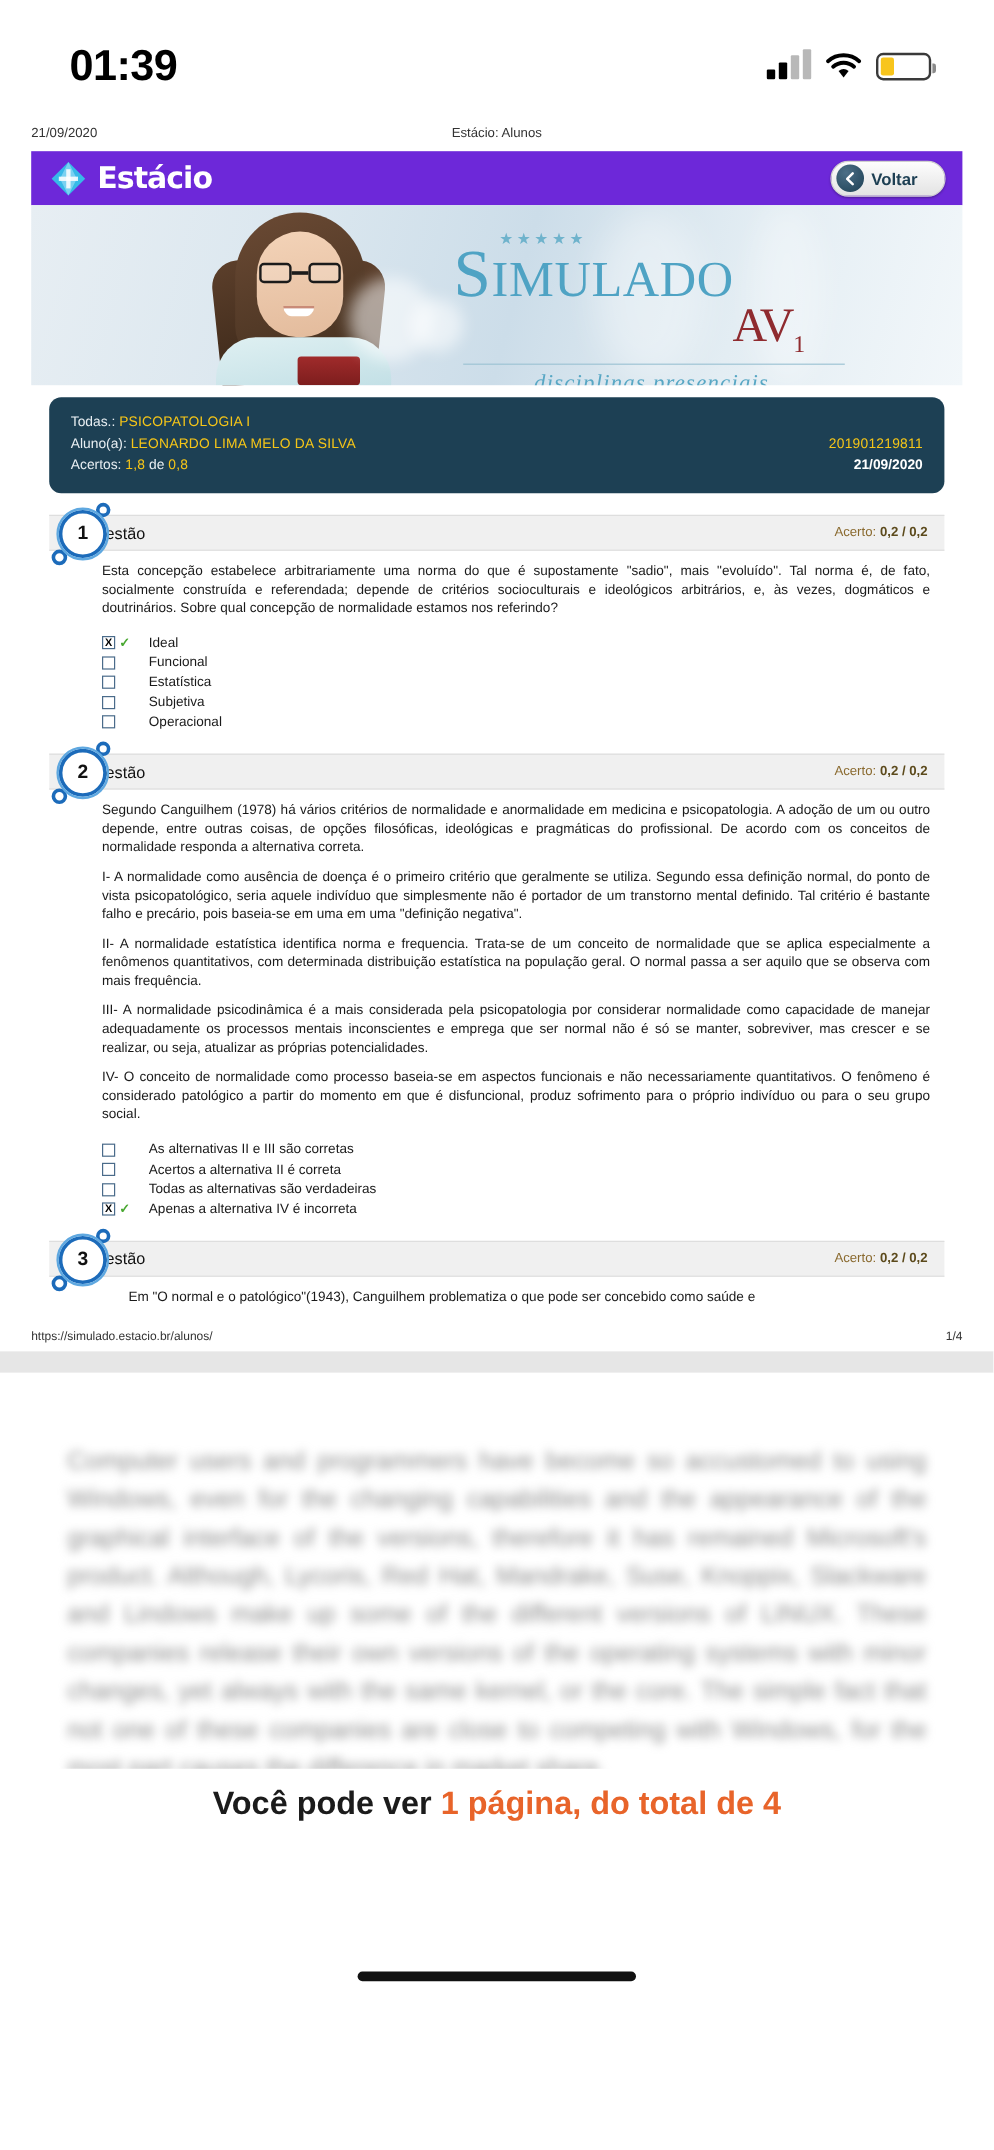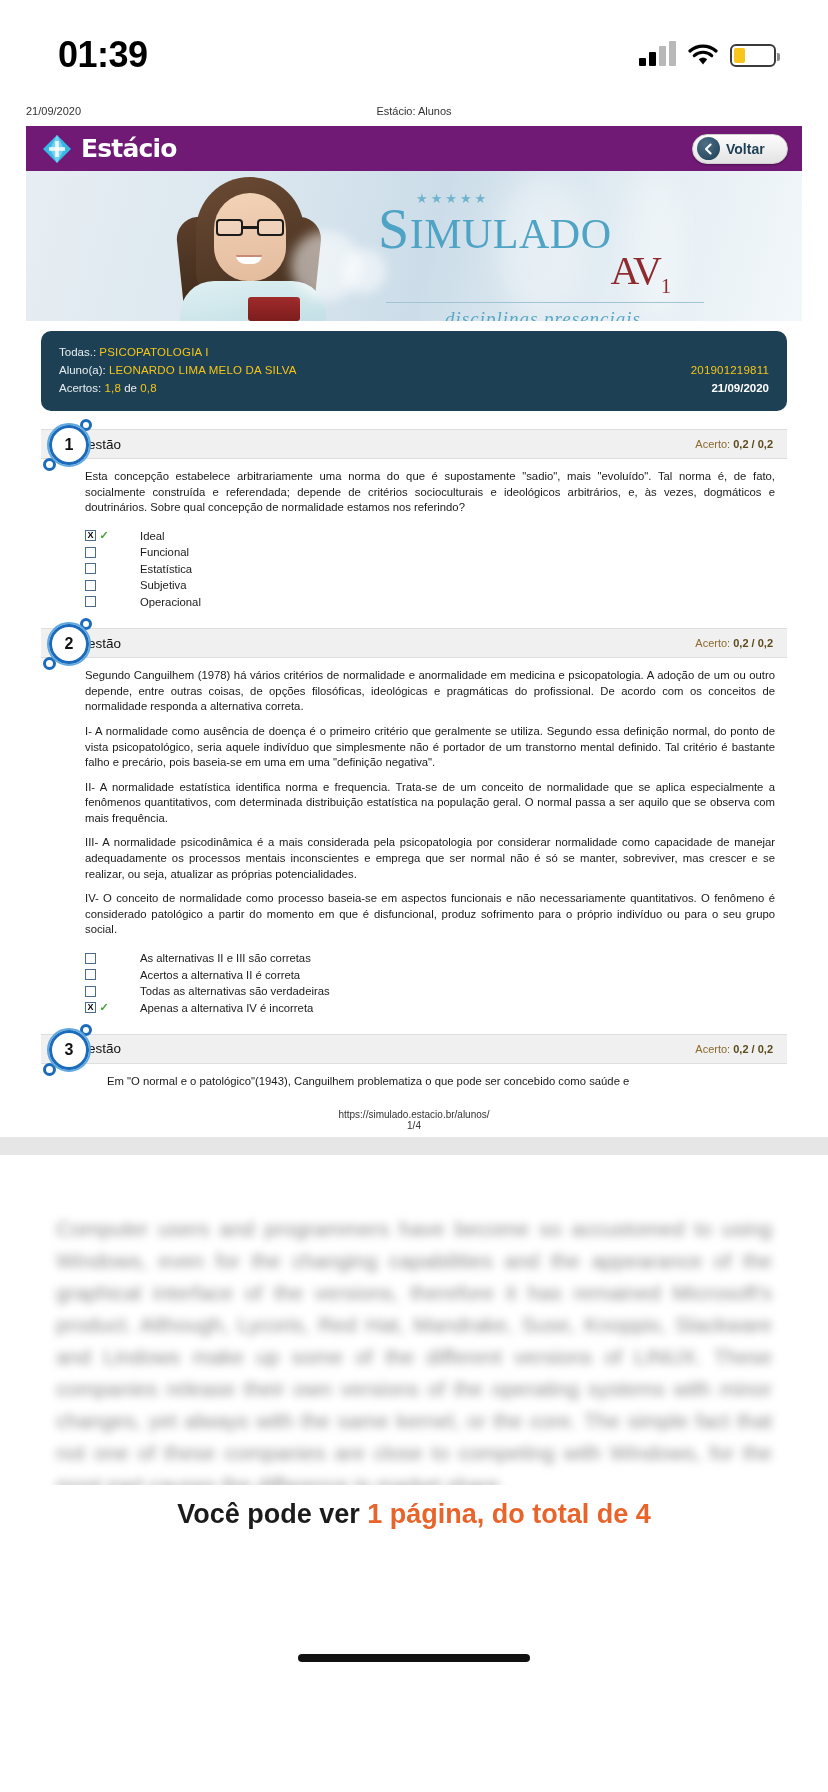--- a/index.html
+++ b/index.html
@@ -63,21 +63,21 @@
     height: 22px;
   }
   .doc-meta .left { width: 33%; }
   .doc-meta .center { width: 34%; text-align:center; }
   .doc-meta .right { width: 33%; }
 
   .doc-body { margin: 4px 26px 0 26px; }
 
   
   .estacio-bar {
-    background:#701a75;
+    background:#6d28d9;
     height: 45px;
     display:flex; align-items:center;
     padding: 0 14px 0 16px;
     justify-content: space-between;
   }
   .brand { display:flex; align-items:center; gap:9px; }
   .brand-logo { width: 30px; height: 30px; position: relative; }
   .brand-name {
     color:#fff; font-size: 25px; font-weight: bold;
     font-family: "DejaVu Sans", sans-serif;
@@ -248,29 +248,28 @@
   .opt-row { display:flex; align-items:center; height: 16.5px; }
   .chk {
     width:11px;height:11px; border:1px solid #4a6b8a; background:#fff;
     display:flex;align-items:center;justify-content:center;
     font-size:9px; font-weight:bold; color:#000; line-height:1;
     flex: 0 0 auto;
   }
   .chk-mark { font-family:"Liberation Sans", sans-serif; font-size:9px; }
   .tick { width: 16px; text-align:center; color:#4aa832; font-size:11px; font-weight:bold; }
   .tick.blank { color: transparent; }
-  .opt-label { font-size: 11.3px; color:#1a1a1a; margin-left: 28px; }
+  .opt-label { font-size: 11.3px; color:#1a1a1a; margin-left: 12px; }
 
   
   .doc-footer {
     display:flex; justify-content:space-between; align-items:center;
     font-size: 10px; color:#333;
     padding: 10px 26px 6px 26px;
     margin-top: 10px;
-    flex-direction: column;
   }
 
   
   .gap { height: 18px; background:#e6e6e6; }
   .blurred {
     background:#fff;
     padding: 58px 56px 0 56px;
     height: 330px;
     overflow:hidden;
   }

